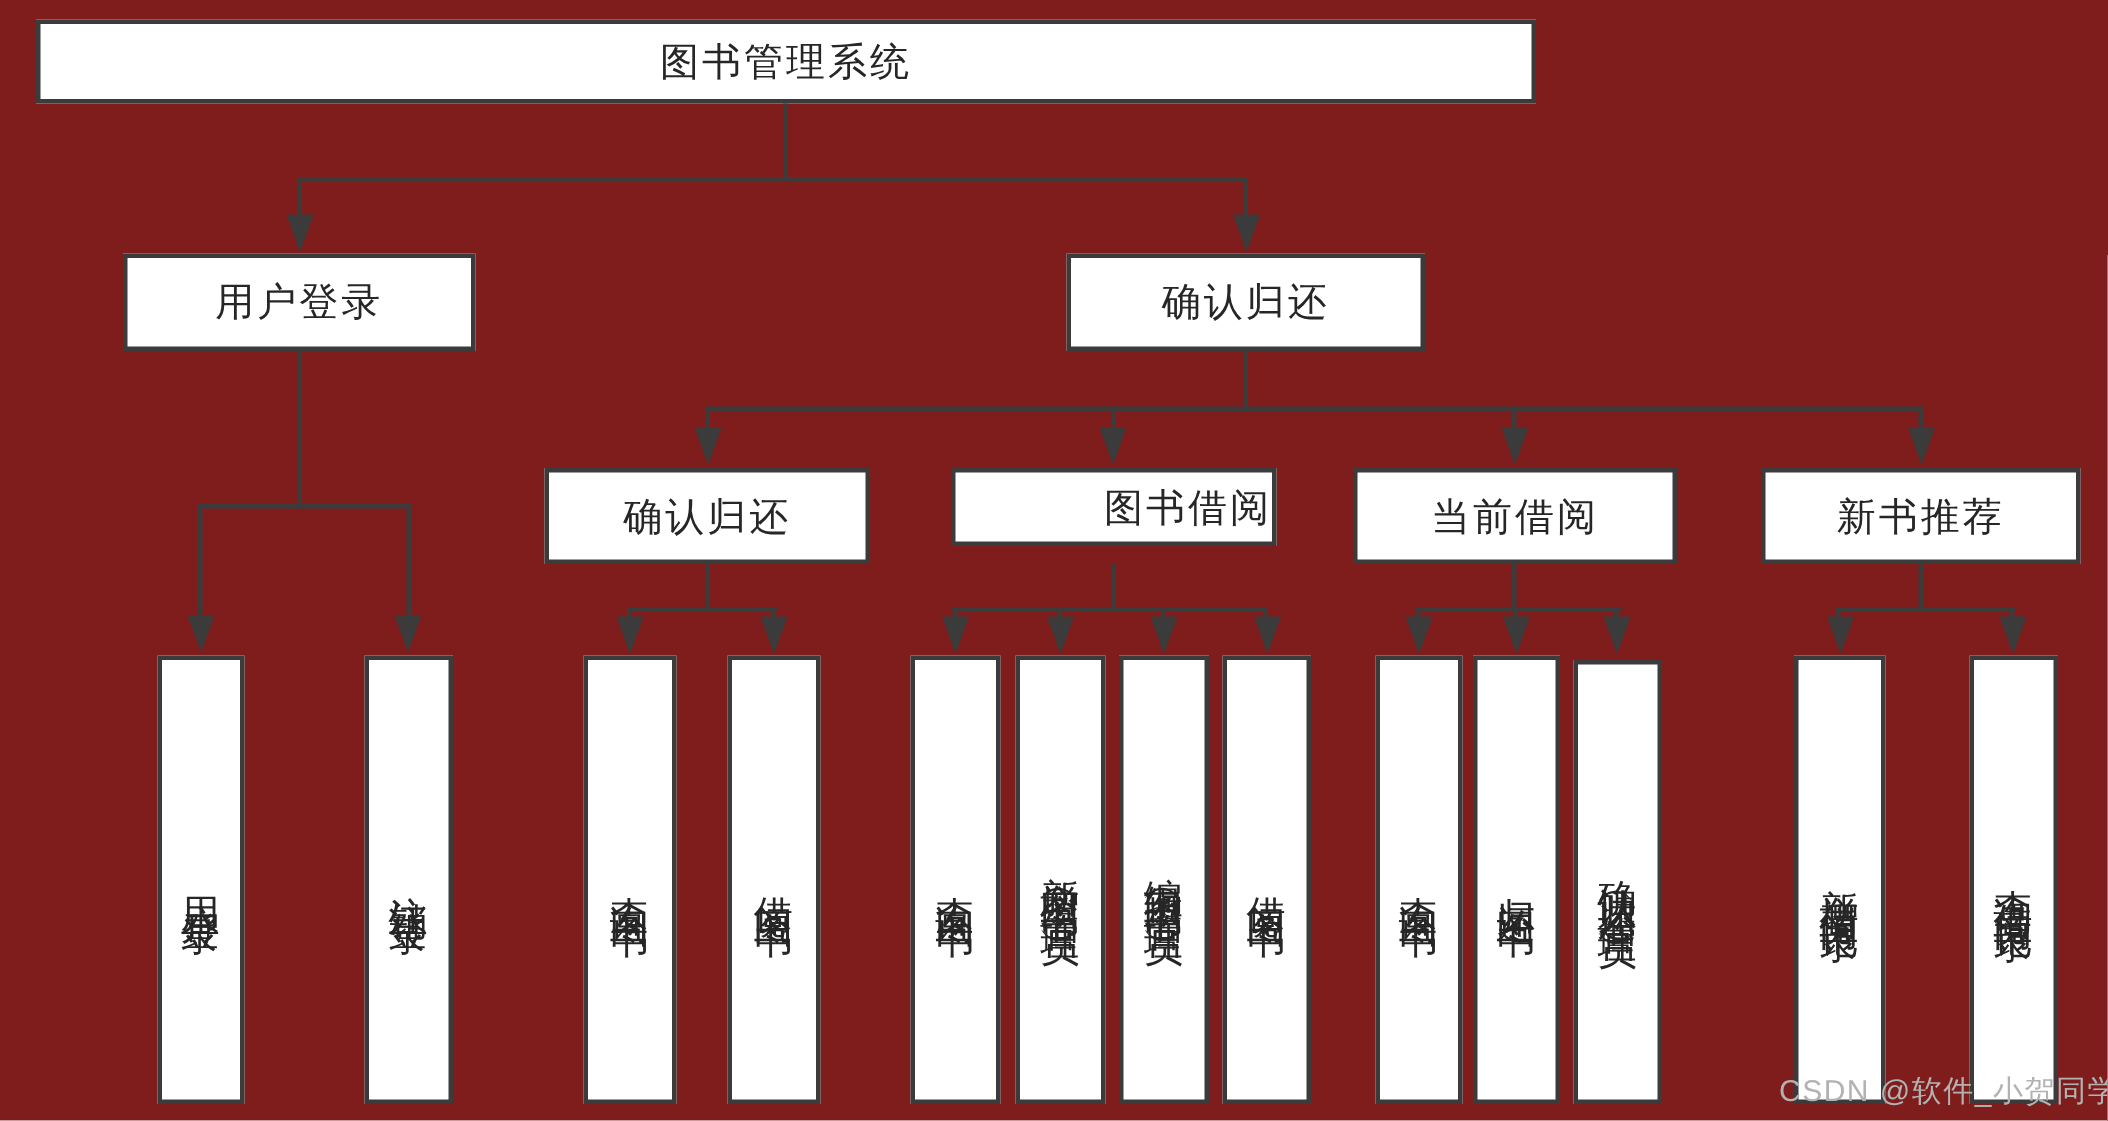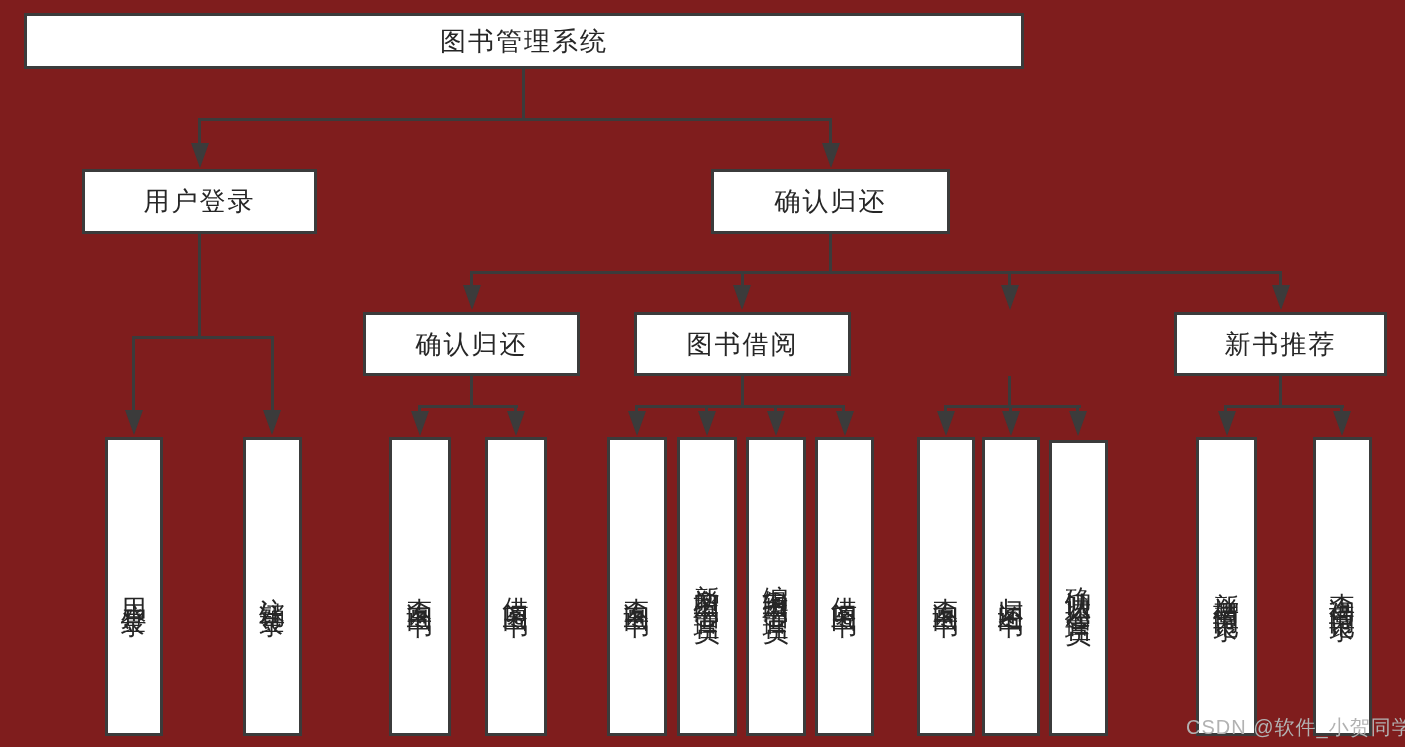--- a/index.html
+++ b/index.html
@@ -101,22 +101,25 @@
   <div class="vline" style="left:1008px; top:271px; height:14px;"></div>
   <div class="vline" style="left:1279px; top:271px; height:14px;"></div>
   <div class="arrow" style="left:463px; top:285px;"></div>
   <div class="arrow" style="left:733px; top:285px;"></div>
   <div class="arrow" style="left:1001px; top:285px;"></div>
   <div class="arrow" style="left:1272px; top:285px;"></div>
 
   <div class="box" style="left:363px; top:312px; width:217px; height:64px;">
     <span class="hlabel">确认归还</span>
   </div>
-  <div class="box" style="left:634px; top:312px; width:217px; height:64px;">
+  <div class="box" style="left:634px; top:312px; width:217px; height:52px;justify-content:flex-end;">
     <span class="hlabel">图书借阅</span>
+  </div>
+  <div class="box" style="left:902px; top:312px; width:216px; height:64px;">
+    <span class="hlabel">当前借阅</span>
   </div>
   <div class="box" style="left:1174px; top:312px; width:213px; height:64px;">
     <span class="hlabel">新书推荐</span>
   </div>
 
   <div class="vline" style="left:470px; top:376px; height:32px;"></div>
   <div class="hline" style="left:418px; top:405px; width:100px;"></div>
   <div class="vline" style="left:418px; top:405px; height:9px;"></div>
   <div class="vline" style="left:514px; top:405px; height:9px;"></div>
   <div class="arrow" style="left:411px; top:411px;"></div>

